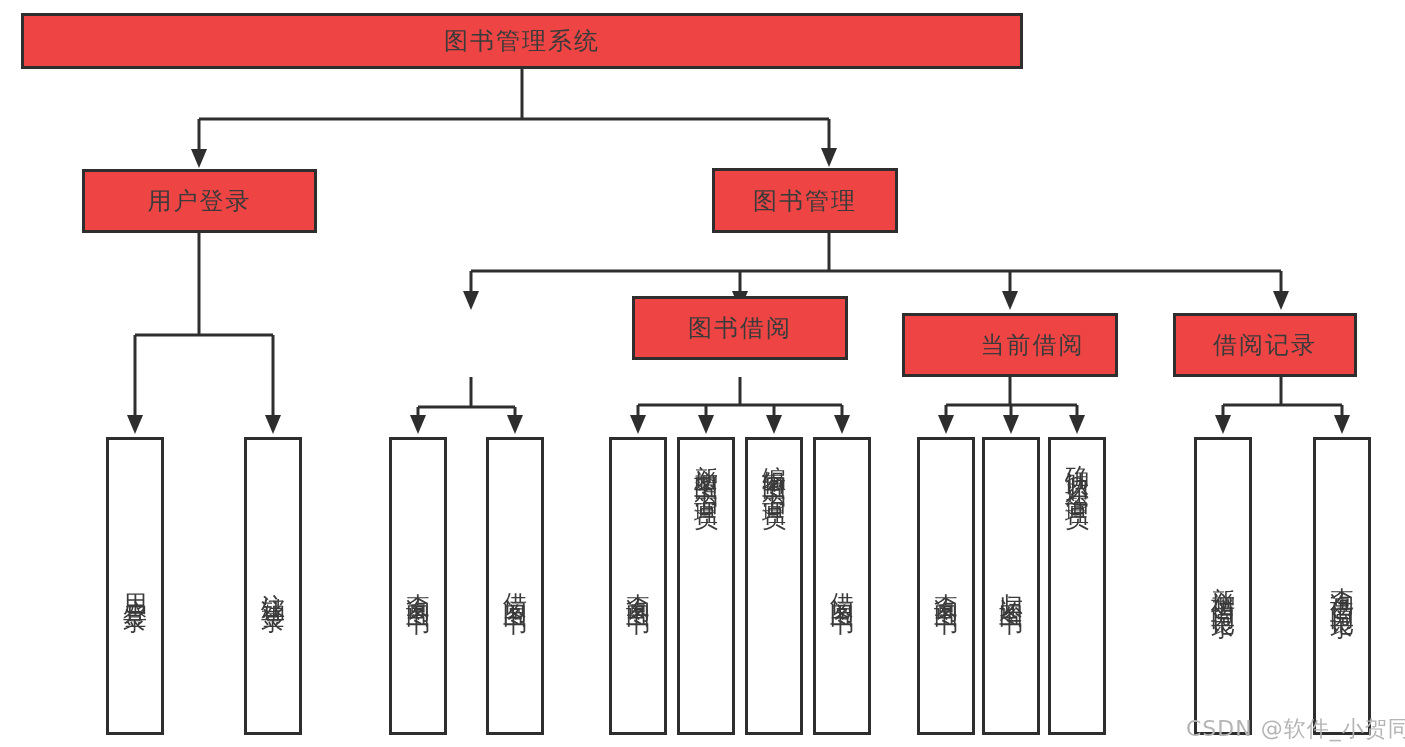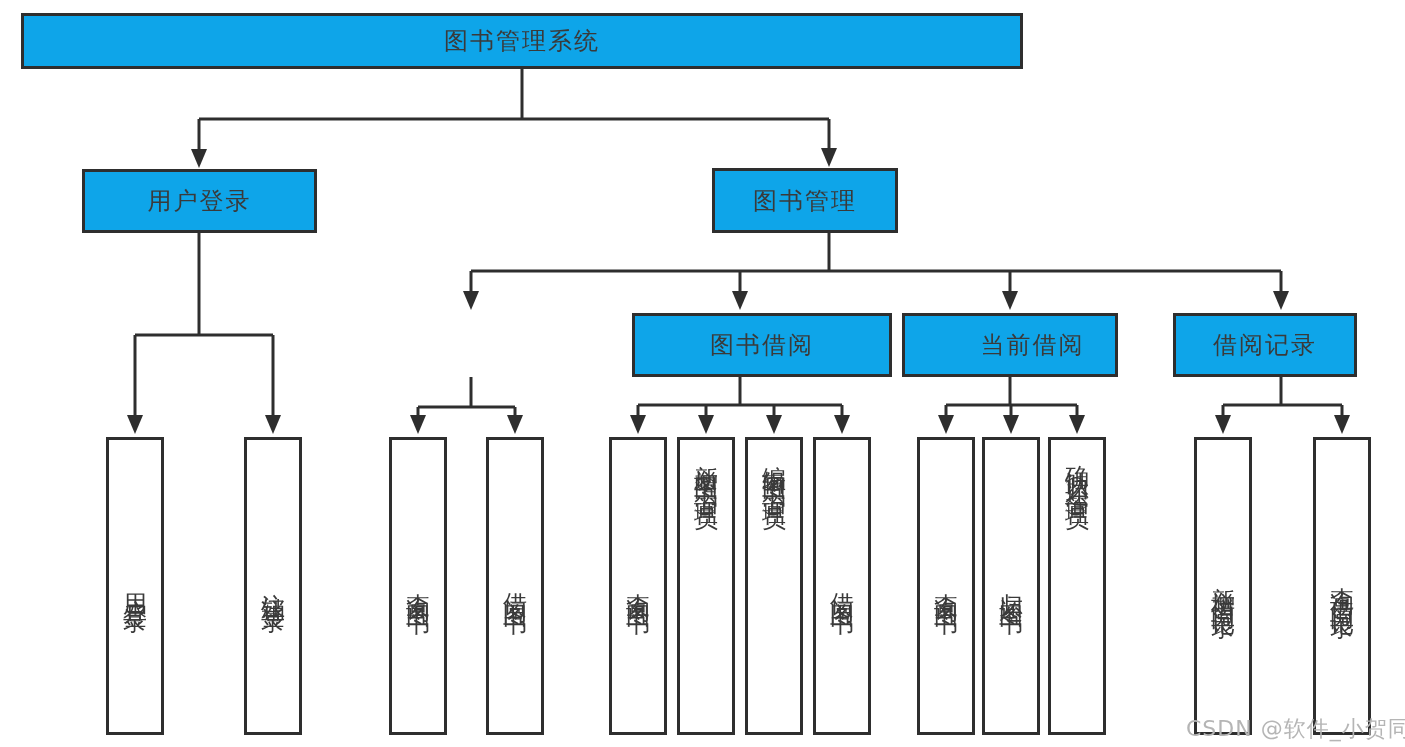--- a/index.html
+++ b/index.html
@@ -13,21 +13,21 @@
   }
   #wires {
     position: absolute;
     left: 0; top: 0;
     width: 1405px; height: 747px;
   }
   .box {
     position: absolute;
     box-sizing: border-box;
     border: 3px solid #2e2e2e;
-    background: #0ea5e9;
+    background: #ef4444;
     display: flex;
     align-items: center;
     justify-content: center;
     color: #3a3a3a;
     font-size: 24px;
     letter-spacing: 2px;
     z-index: 2;
   }
   .vbox {
     position: absolute;
@@ -135,21 +135,21 @@
       <polygon points="1215,415 1231,415 1223,434"></polygon>
       <polygon points="1334,415 1350,415 1342,434"></polygon>
     </g>
   </svg>
 
   <div class="box" style="left:21px; top:13px; width:1002px; height:56px;">图书管理系统</div>
 
   <div class="box" style="left:82px; top:169px; width:235px; height:64px;">用户登录</div>
   <div class="box" style="left:712px; top:168px; width:186px; height:65px;">图书管理</div>
 
-  <div class="box" style="left:632px; top:313px; width:260px; height:64px;">图书借阅</div>
+  <div class="box" style="left:632px; top:296px; width:216px; height:64px;">图书借阅</div>
   <div class="box" style="left:902px; top:313px; width:216px; height:64px;padding-left:45px;">当前借阅</div>
   <div class="box" style="left:1173px; top:313px; width:184px; height:64px;">借阅记录</div>
 
   <div class="vbox" style="left:106px; top:437px; width:58px; height:298px;">用户登录</div>
   <div class="vbox" style="left:244px; top:437px; width:58px; height:298px;">注销登录</div>
 
   <div class="vbox" style="left:389px; top:437px; width:58px; height:298px;">查询图书</div>
   <div class="vbox" style="left:486px; top:437px; width:58px; height:298px;">借阅图书</div>
 
   <div class="vbox" style="left:609px; top:437px; width:58px; height:298px;">查询图书</div>

